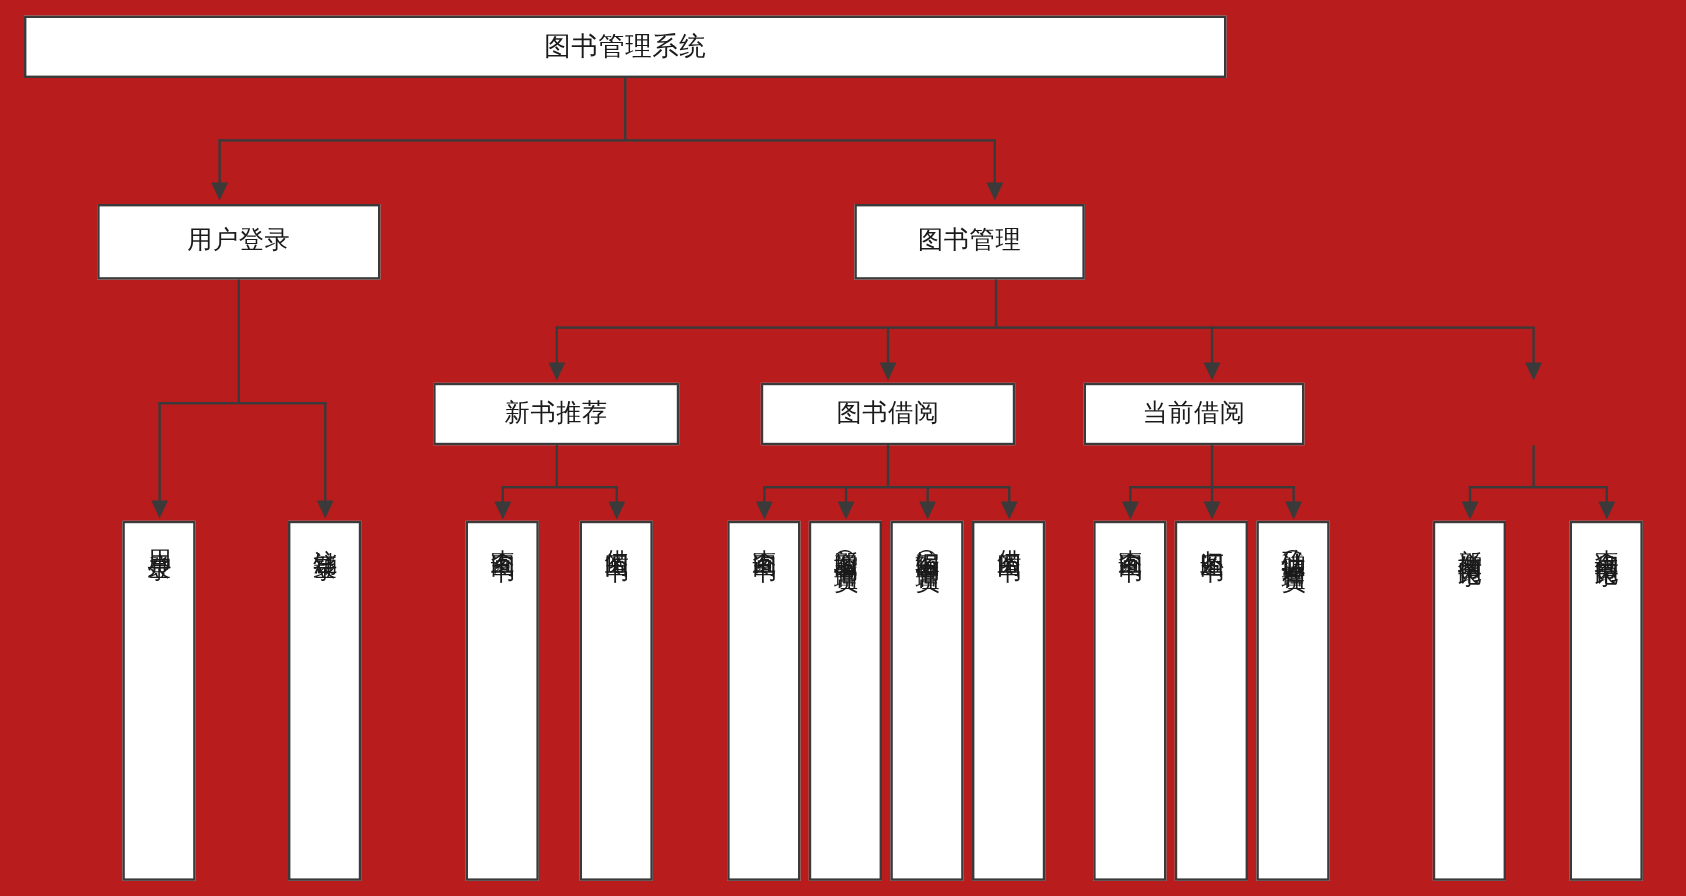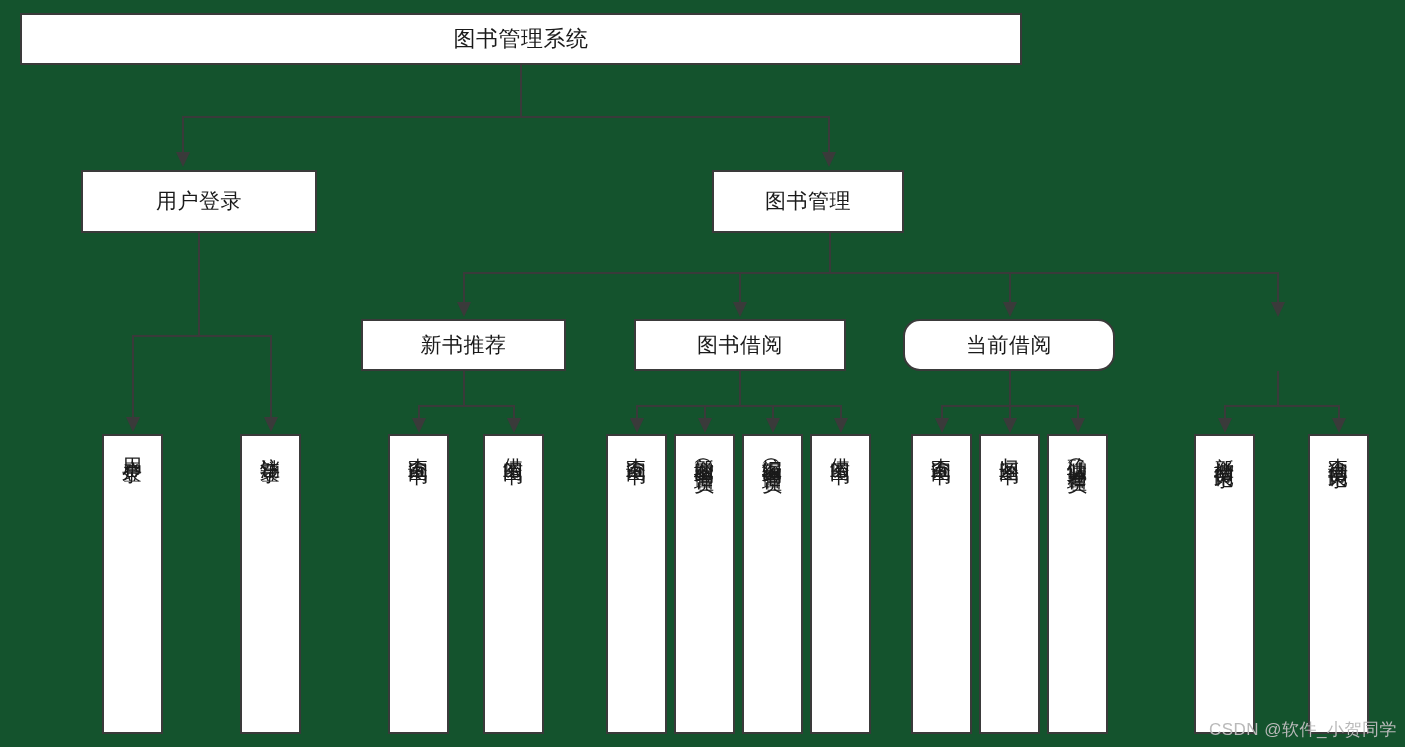--- a/index.html
+++ b/index.html
@@ -7,21 +7,21 @@
     padding: 0;
     background: #ffffff;
   }
   body {
     font-family: "Liberation Sans", "DejaVu Sans", sans-serif;
   }
   #canvas {
     position: relative;
     width: 1405px;
     height: 747px;
-    background: #14532d;
+    background: #b91c1c;
     overflow: hidden;
   }
   .node {
     position: absolute;
     box-sizing: border-box;
     background: #ffffff;
     border: 2px solid #3a3a3a;
     display: flex;
     align-items: center;
     justify-content: center;
@@ -121,21 +121,21 @@
   <div class="arrow" style="left:1003px; top:302px;"></div>
   <div class="edge v" style="left:1277px; top:272px; height:32px;"></div>
   <div class="arrow" style="left:1271px; top:302px;"></div>
 
   <div class="node horiz" id="node-book-borrow" style="left:634px; top:319px; width:212px; height:52px;">
     <span class="label">图书借阅</span>
   </div>
   <div class="node horiz" id="node-new-book" style="left:361px; top:319px; width:205px; height:52px;">
     <span class="label">新书推荐</span>
   </div>
-  <div class="node horiz" id="node-current-borrow" style="left:903px; top:319px; width:212px; height:52px;border-radius:17px;">
+  <div class="node horiz" id="node-current-borrow" style="left:903px; top:319px; width:184px; height:52px;">
     <span class="label">当前借阅</span>
   </div>
 
   <div class="edge v" style="left:463px; top:371px; height:35px;"></div>
   <div class="edge h" style="left:418px; top:405px; width:97px;"></div>
   <div class="edge v" style="left:418px; top:405px; height:15px;"></div>
   <div class="arrow" style="left:412px; top:418px;"></div>
   <div class="edge v" style="left:513px; top:405px; height:15px;"></div>
   <div class="arrow" style="left:507px; top:418px;"></div>
 
@@ -203,15 +203,14 @@
     <span class="label">确认归还（管理员）</span>
   </div>
 
   <div class="node vert" style="left:1194px; top:434px; width:61px; height:300px;">
     <span class="label">新增借阅记录</span>
   </div>
   <div class="node vert" style="left:1308px; top:434px; width:61px; height:300px;">
     <span class="label">查询借阅记录</span>
   </div>
 
-  <div id="watermark">CSDN @软件_小贺同学</div>
 
 </div>
 
 </body></html>

